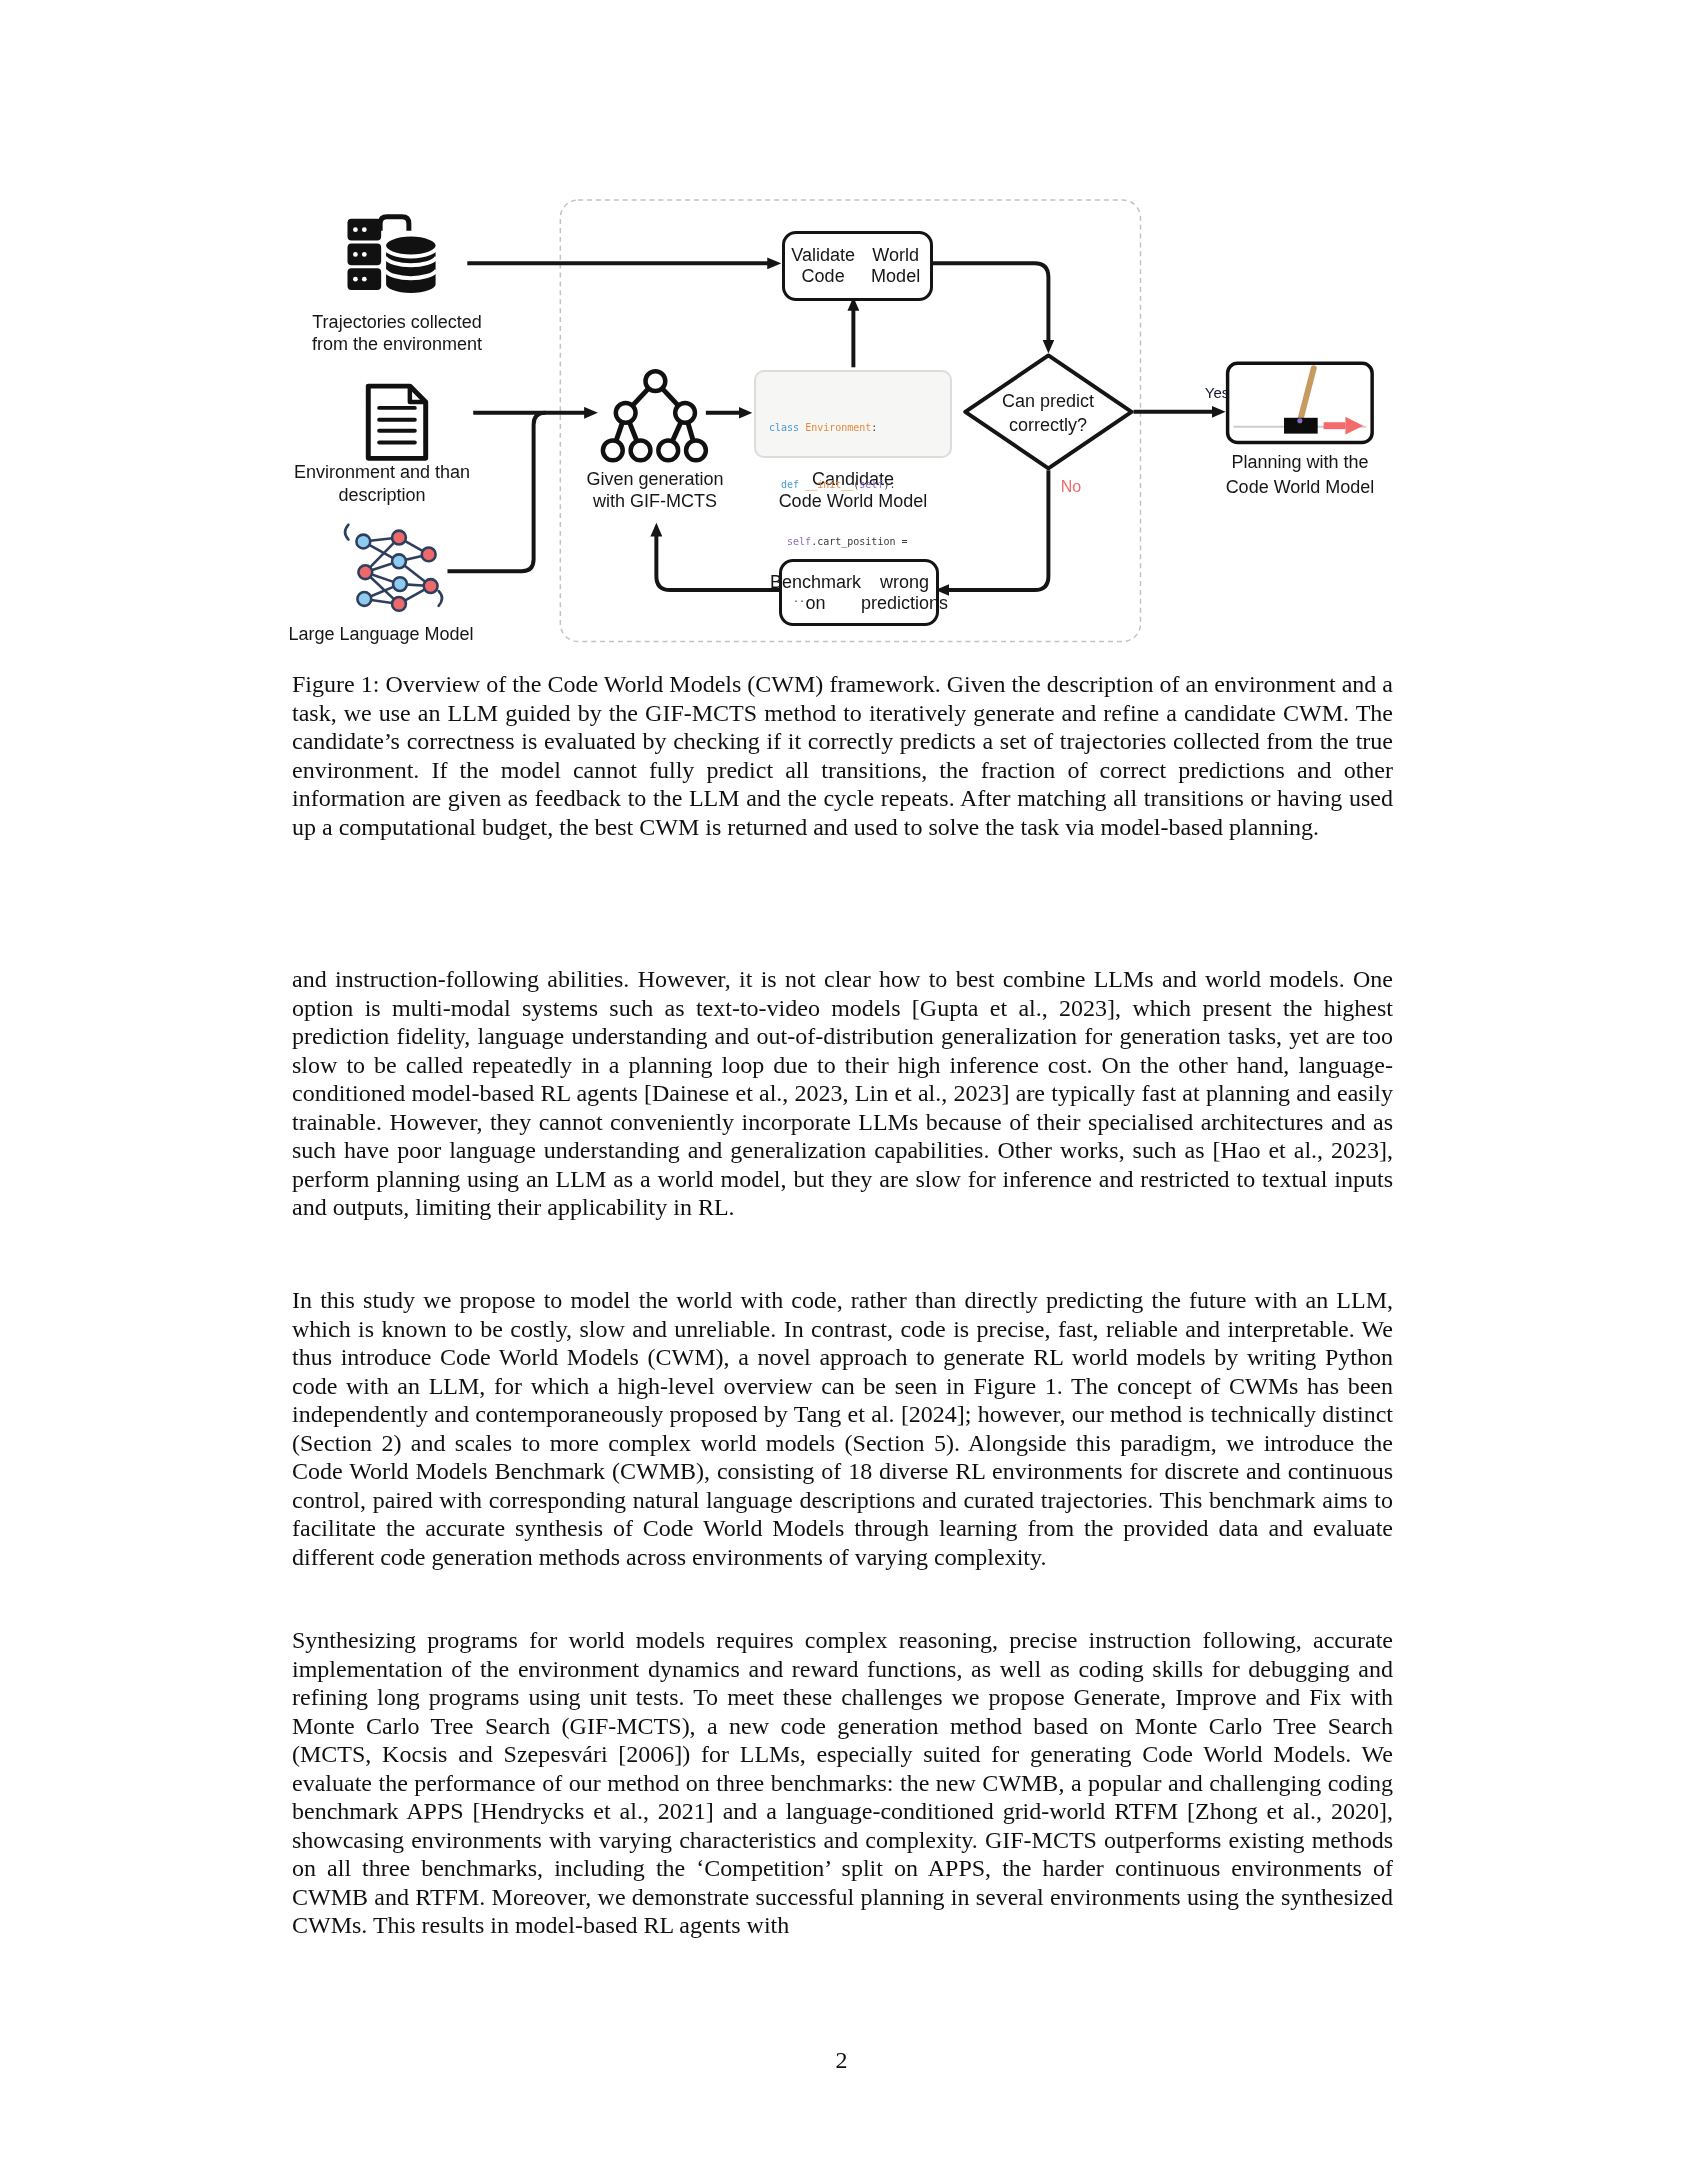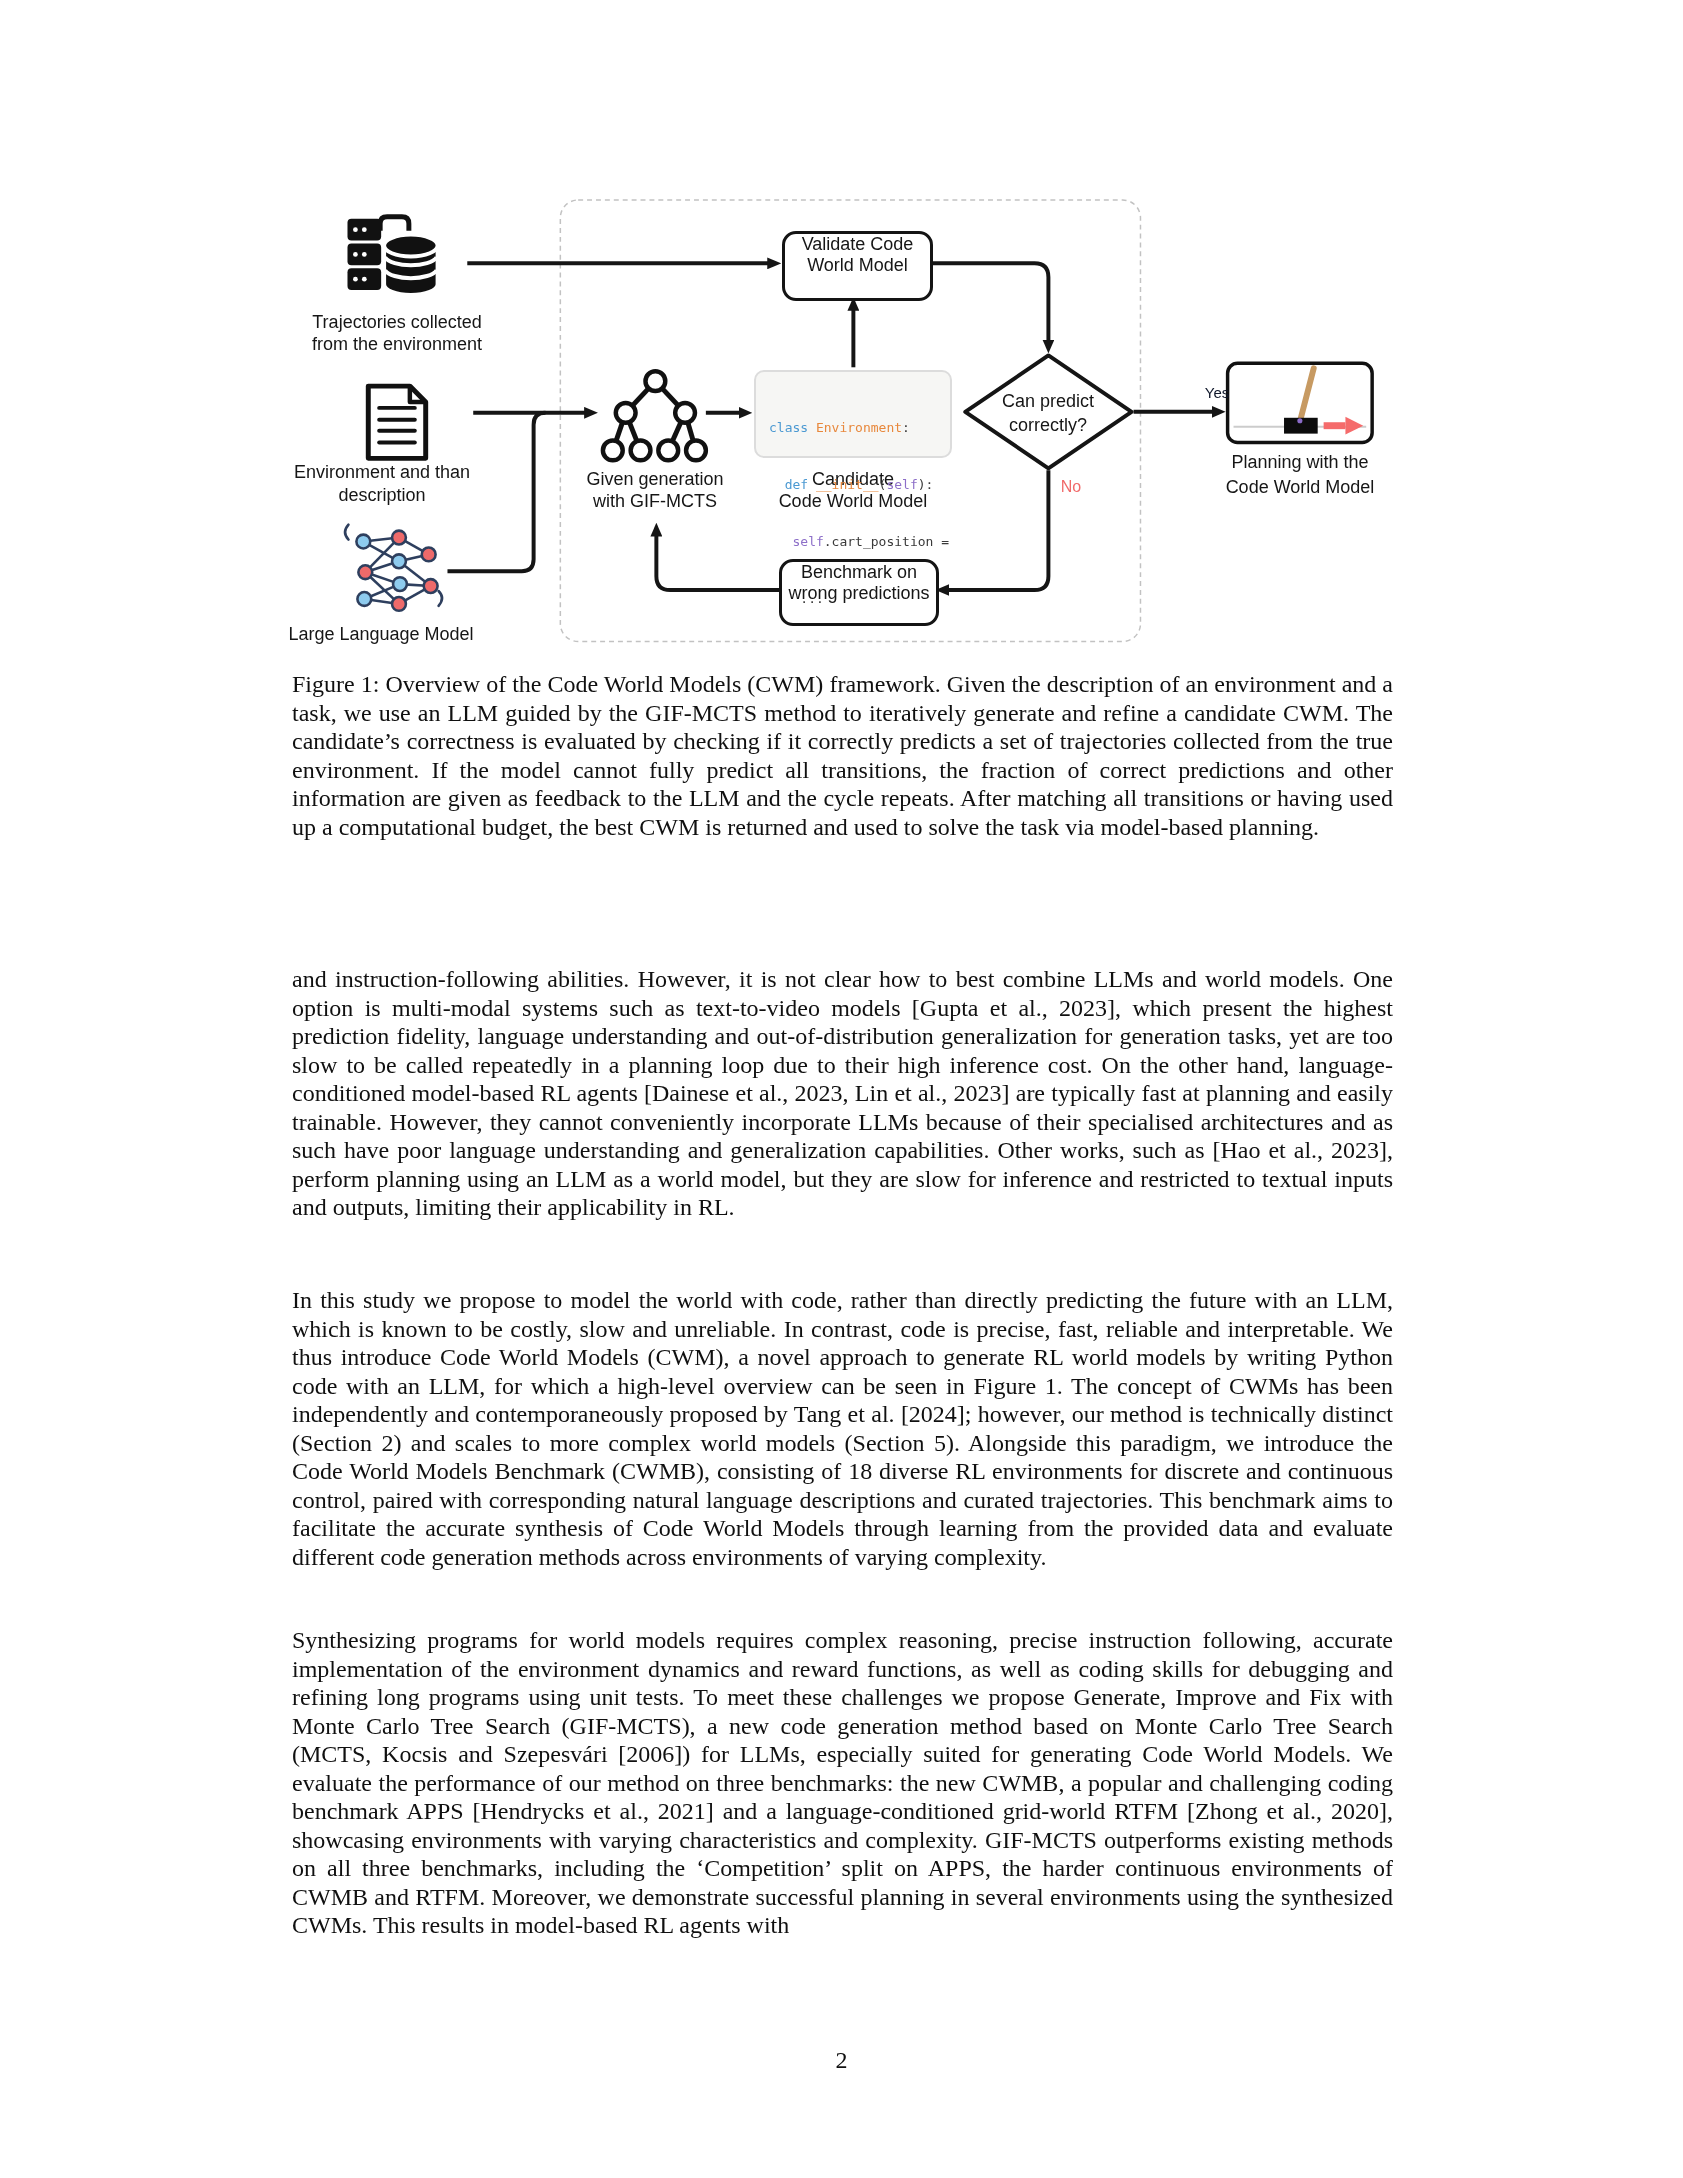--- a/index.html
+++ b/index.html
@@ -5,27 +5,27 @@
   html,body{margin:0;padding:0;background:#ffffff;}
   .page{position:relative;width:1683px;height:2178px;background:#ffffff;overflow:hidden;
         font-family:"Liberation Serif","DejaVu Serif",serif;color:#111;}
   .figure-svg{position:absolute;left:0;top:0;}
   .fl{position:absolute;transform:translateX(-50%);white-space:nowrap;
       font-family:"Liberation Sans","DejaVu Sans",sans-serif;
       font-size:18px;line-height:22px;color:#161616;}
   .fl-green{color:#0f172a;font-size:15px;margin-left:48px;}
   .fl-red{color:#f16a6a;font-size:16px;}
   .nodebox{position:absolute;background:#fff;border:3.5px solid #141414;border-radius:14px;
-           display:flex;flex-direction:column;align-items:center;
+           display:flex;align-items:center;justify-content:center;
            font-family:"Liberation Sans","DejaVu Sans",sans-serif;
            font-size:18px;line-height:21px;color:#161616;text-align:center;}
   .codebox{position:absolute;left:754px;top:370px;width:198px;height:88px;box-sizing:border-box;
            background:#f6f6f4;border:2px solid #dcdcdc;border-radius:10px;
            padding:8px 0 0 13px;font-family:"DejaVu Sans Mono","Liberation Mono",monospace;
-           font-size:13px;line-height:19px;white-space:pre;}
+           font-size:10px;line-height:19px;white-space:pre;}
   .tok-kw{color:#4b99d2;}
   .tok-cls{color:#e8883c;}
   .tok-fn{color:#e8883c;}
   .tok-slf{color:#8d6fc8;}
   .tok-pl{color:#3a3a3a;}
   .para{position:absolute;left:292px;width:1101px;font-size:24px;line-height:28.5px;
         text-align:justify;color:#101010;}
   .pagenum{position:absolute;left:0;top:2047px;width:1683px;text-align:center;
            font-size:24px;color:#101010;}
 </style>

